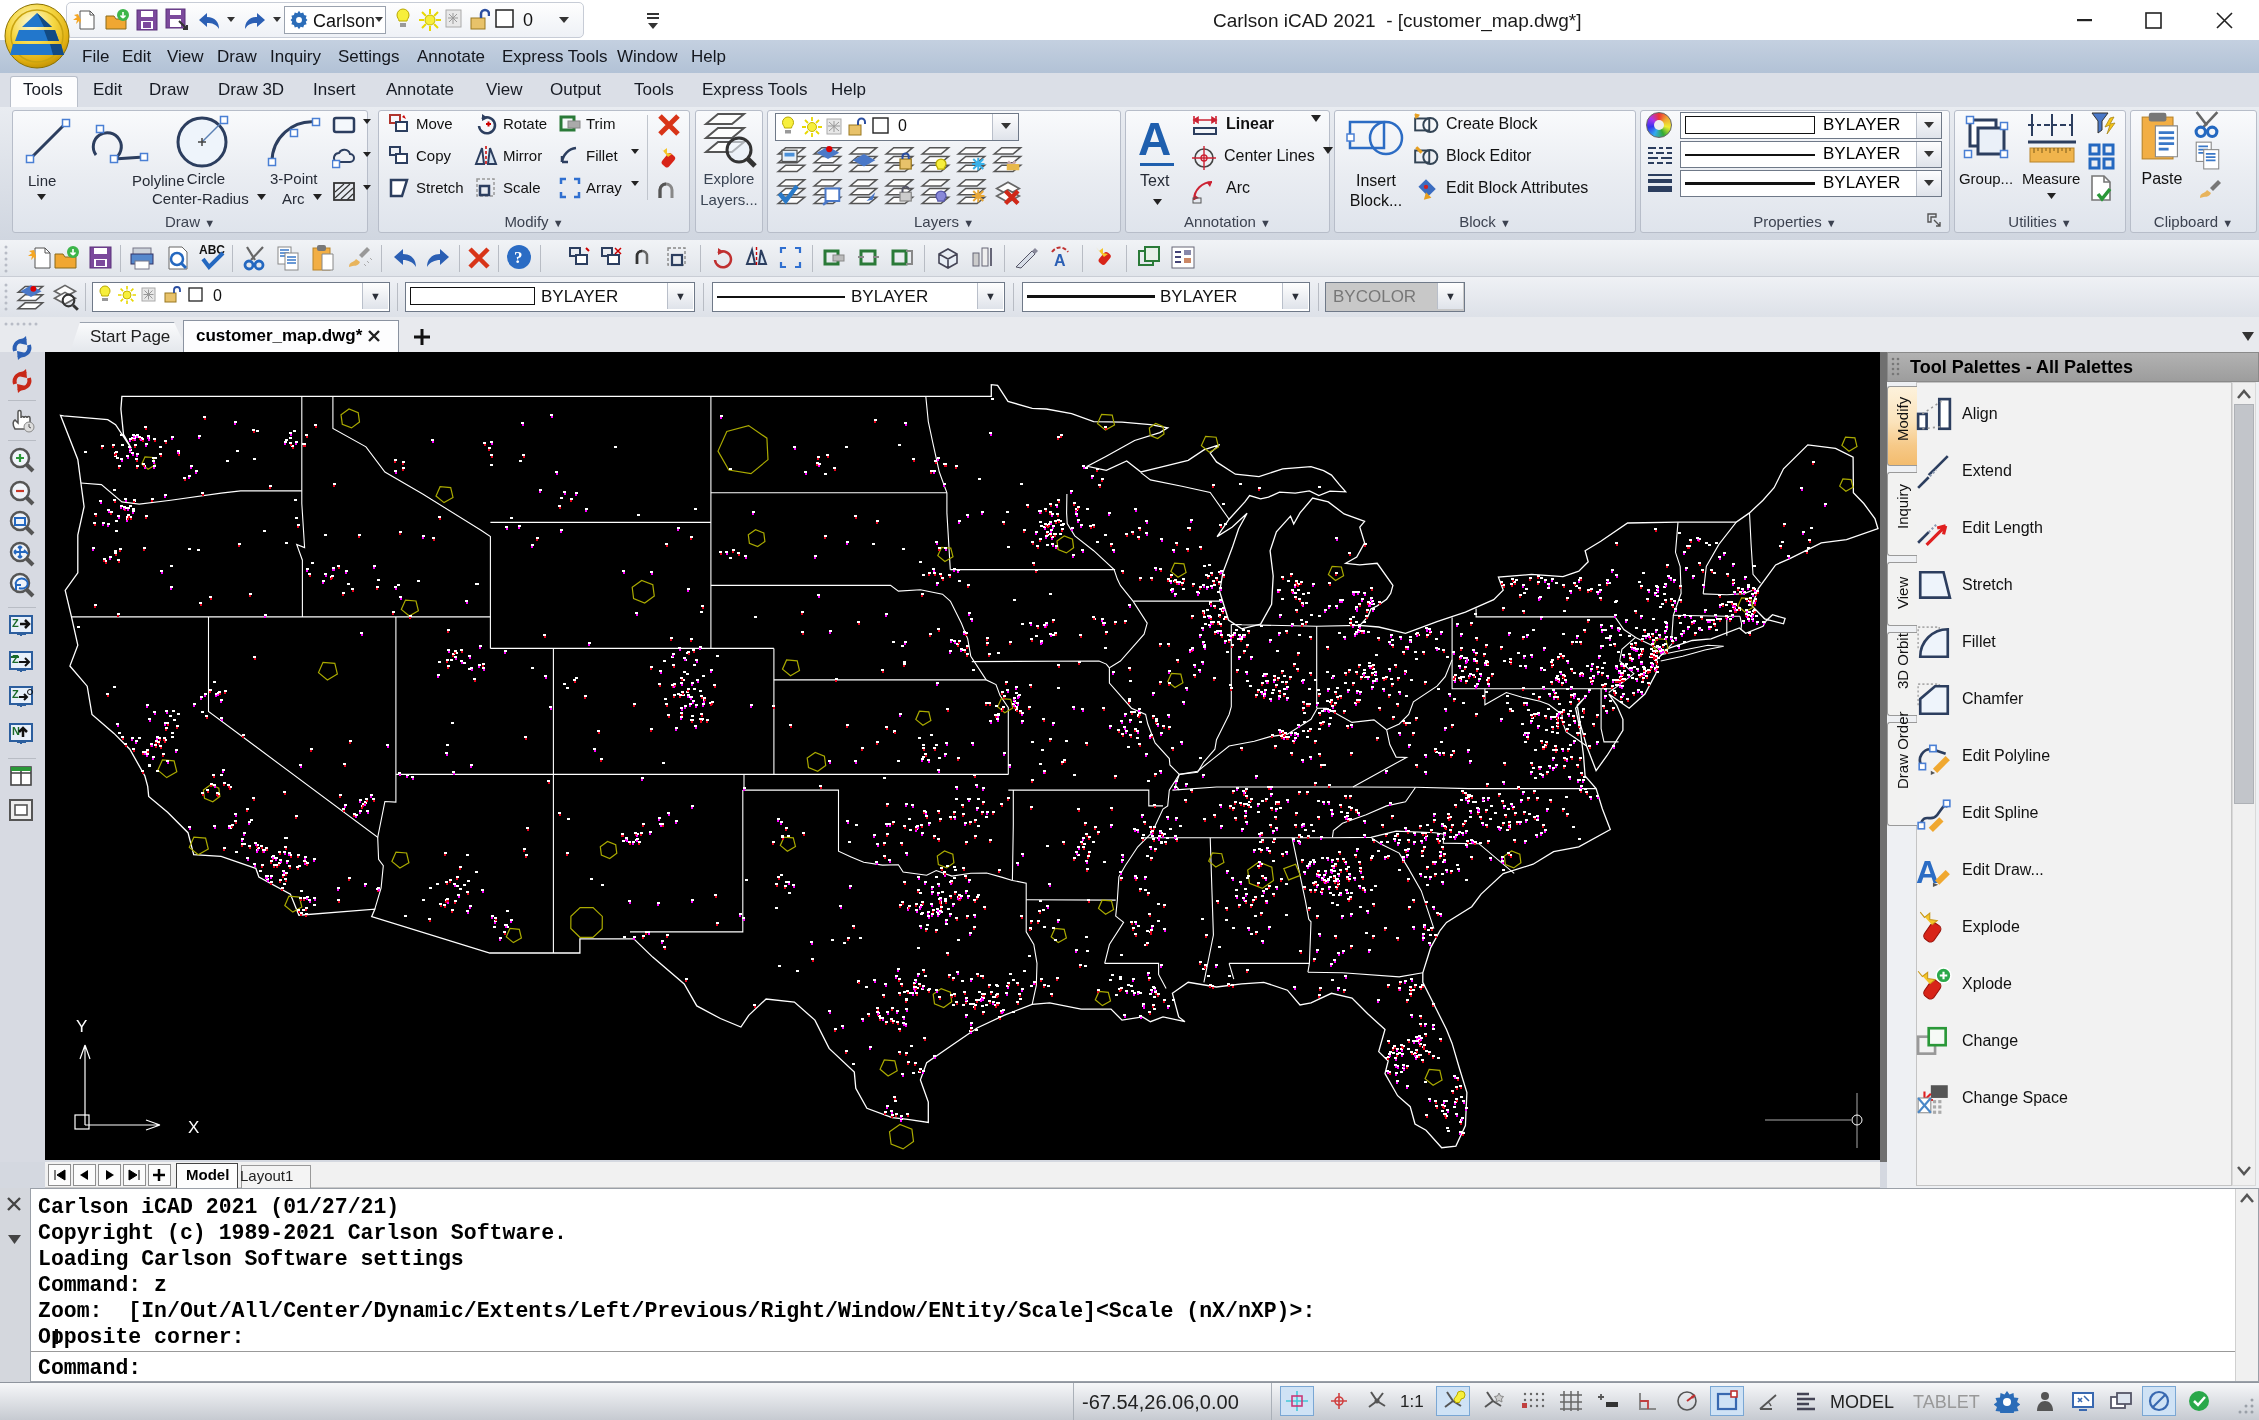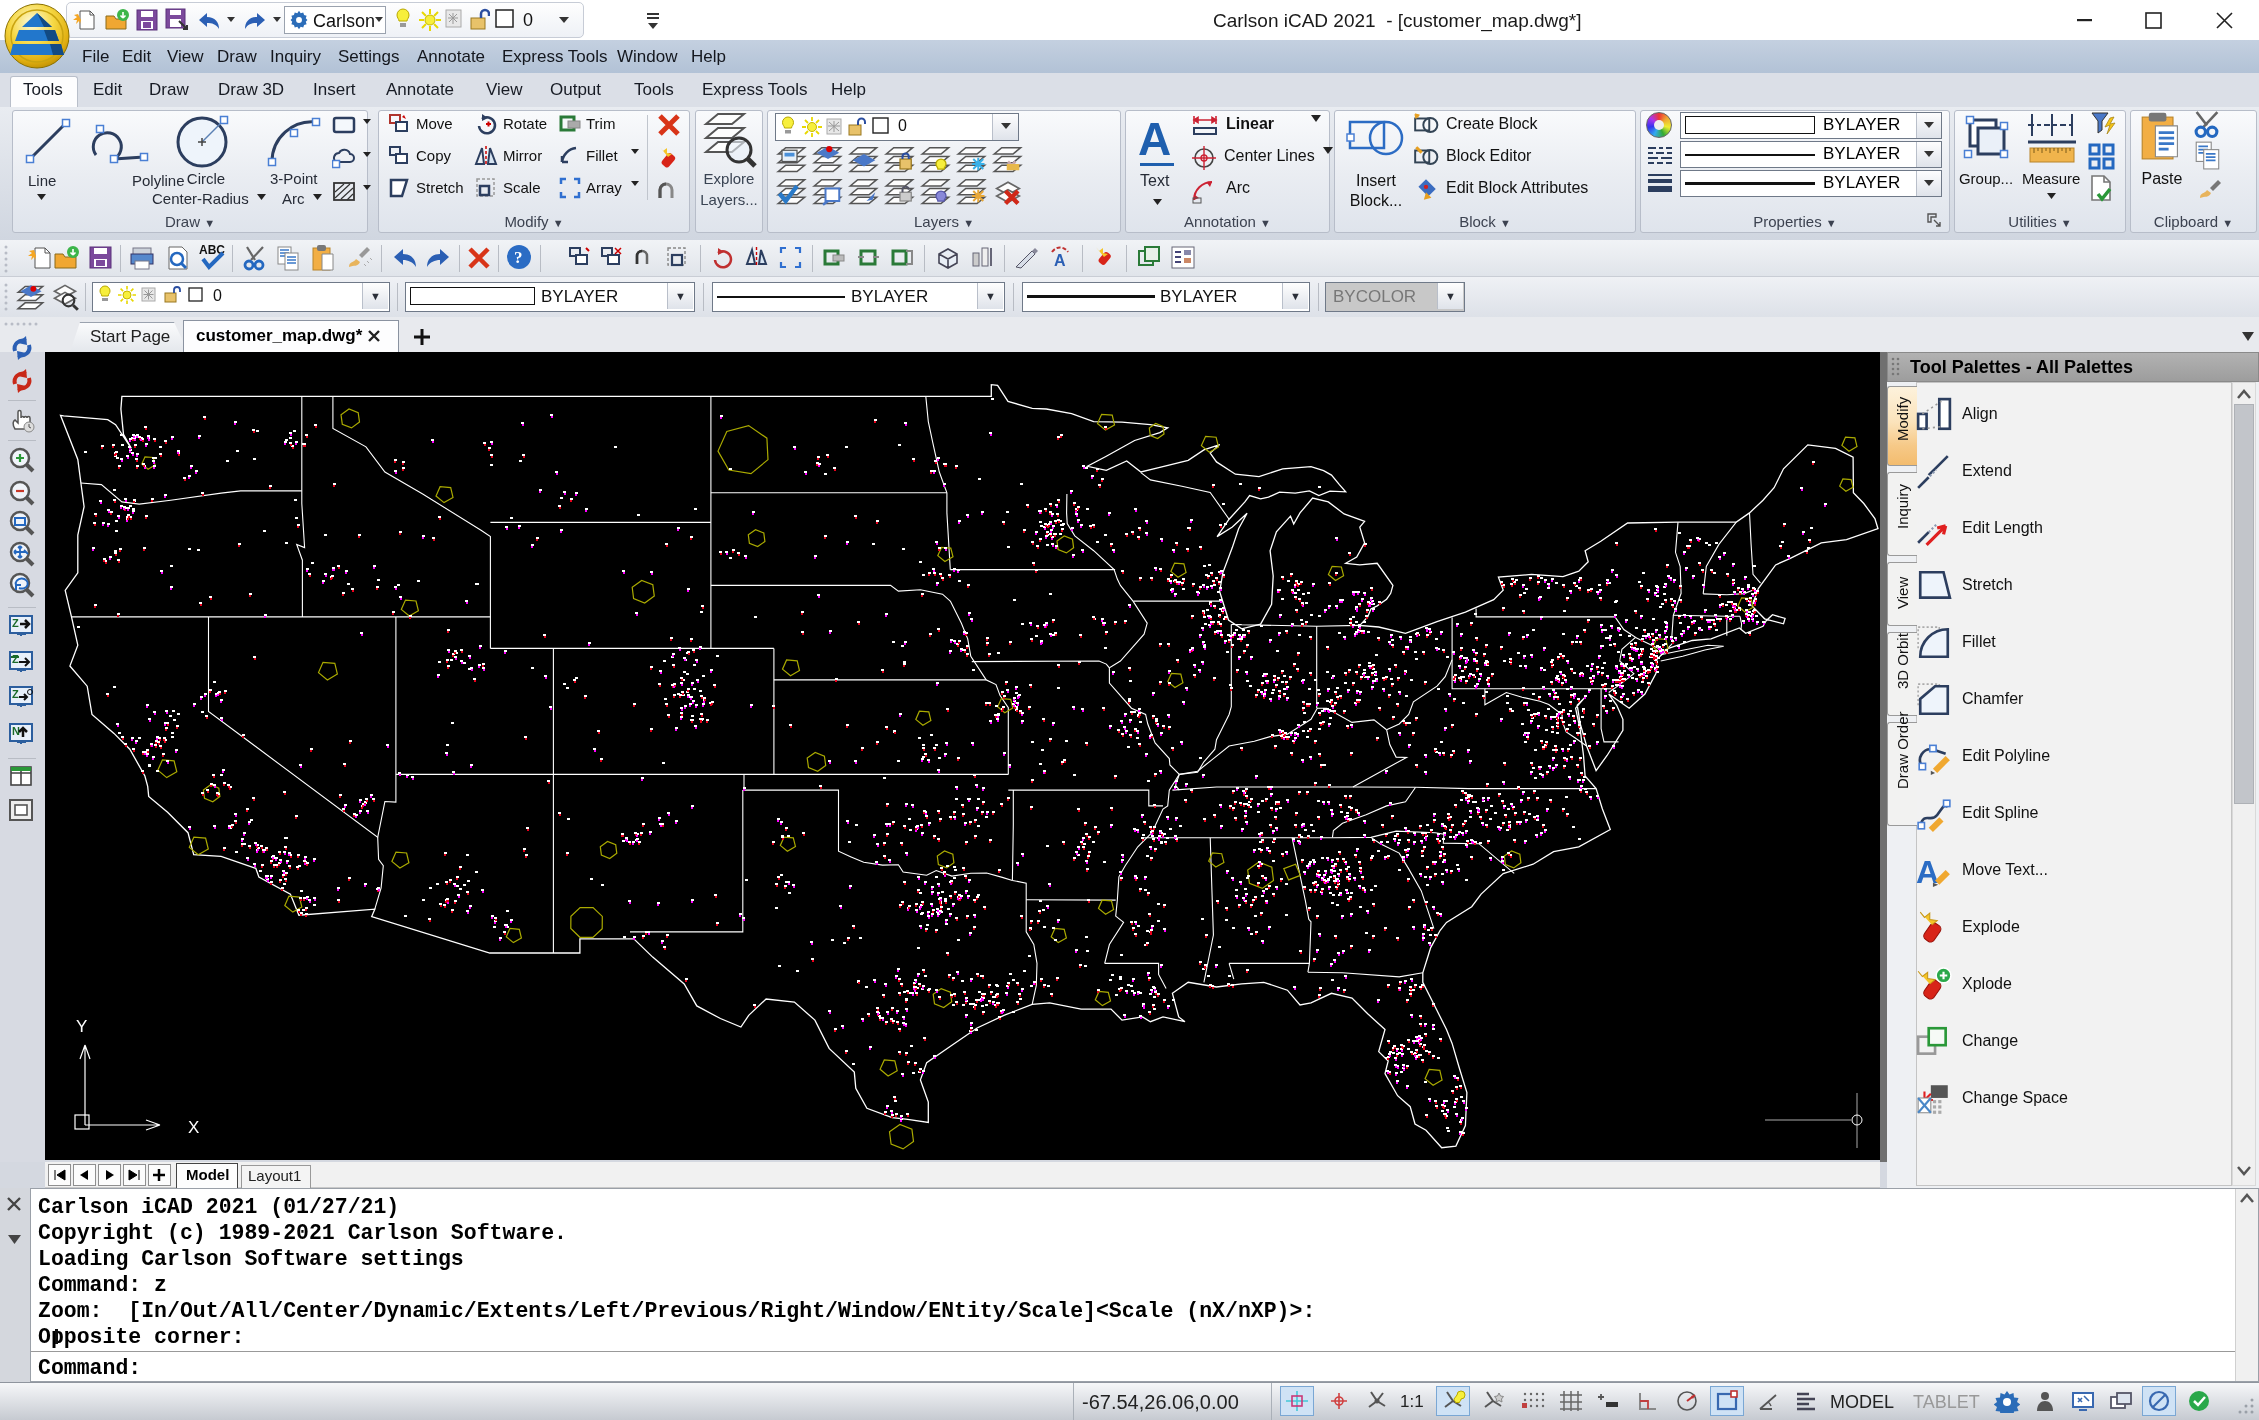--- a/index.html
+++ b/index.html
@@ -1177,21 +1177,21 @@
     <rect x="2" y="25" width="6" height="6" fill="#fff" stroke="#4a7fd4" stroke-width="1.5"></rect>
     <rect x="26" y="4" width="6" height="6" fill="#fff" stroke="#4a7fd4" stroke-width="1.5"></rect>
     <path d="M12 30 l10-10 4 4 -10 10z" fill="#f0a830"></path>
   </svg>
 <div class="pitem tb" style="top:804px">Edit Spline</div>
 <svg class="ab" style="left:1916px;top:853px" width="36" height="36" viewBox="0 0 34 34">
     <text x="0" y="28" font-size="30" font-weight="bold" fill="#2b6cc4" font-family="Liberation Sans">A</text>
     <path d="M18 26 l10-10 4 4 -10 10z" fill="#f0a830"></path>
     <path d="M16 28 l5 2 -5 2z" fill="#555"></path>
   </svg>
-<div class="pitem tb" style="top:861px">Move Text...</div>
+<div class="pitem tb" style="top:861px">Edit Draw...</div>
 <svg class="ab" style="left:1916px;top:910px" width="36" height="36" viewBox="0 0 34 34">
     <rect x="10" y="12" width="11" height="18" rx="4" fill="#d82418" stroke="#981008" transform="rotate(35 15 21)"></rect>
     <path d="M4 2 l4 5 5-4 0 6 7 1 -5 4" fill="#f5c528" stroke="#c89818"></path>
   </svg>
 <div class="pitem tb" style="top:918px">Explode</div>
 <svg class="ab" style="left:1916px;top:967px" width="36" height="36" viewBox="0 0 34 34">
     <rect x="10" y="12" width="11" height="18" rx="4" fill="#d82418" stroke="#981008" transform="rotate(35 15 21)"></rect>
     <path d="M2 4 l4 5 5-4 0 6 7 1 -5 4" fill="#f5c528" stroke="#c89818"></path>
     <circle cx="26" cy="8" r="7" fill="#2aa84a" stroke="#fff" stroke-width="1.5"></circle>
     <path d="M26 4.5 v7 M22.5 8 h7" stroke="#fff" stroke-width="2"></path>
@@ -1241,21 +1241,21 @@
 <svg class="ab" style="left:126px;top:1167px" width="17" height="16" viewBox="0 0 17 16">
     <path d="M13 3 v10 M3 3 l8 5 -8 5z" fill="#000" stroke="#000" stroke-width="1"></path>
   </svg>
 <div class="mbtn" style="left:148px"></div>
 <svg class="ab" style="left:151px;top:1167px" width="17" height="16" viewBox="0 0 17 16">
     <path d="M8 2 v12 M2 8 h12" stroke="#000" stroke-width="2.5"></path>
   </svg>
 <div class="ab" style="left:176px;top:1163px;width:62px;height:25px;background:#fdfdfd;border:1px solid #444;border-bottom:none"></div>
 <div class="ab tb" style="left:186px;top:1166px;font-size:15px;color:#000;font-weight:bold;">Model</div>
 <div class="ab" style="left:241px;top:1165px;width:70px;height:23px;background:#f4f4f4;border:1px solid #999;border-bottom:none"></div>
-<div class="ab tb" style="left:248px;top:1167px;font-size:15px;color:#222;font-weight:normal;">Layout1</div>
+<div class="ab tb" style="left:240px;top:1167px;font-size:15px;color:#222;font-weight:normal;">Layout1</div>
 <div class="ab" id="cmdgutter"></div>
 <div class="ab" id="cmdwin"></div>
 <svg class="ab" style="left:6px;top:1196px" width="20" height="18" viewBox="0 0 20 18">
     <path d="M2 2 L14 14 M14 2 L2 14" stroke="#444" stroke-width="2.4"></path>
   </svg>
 <svg class="ab" style="left:6px;top:1232px" width="18" height="14" viewBox="0 0 18 14">
     <path d="M2 3 h13 l-6.5 9z" fill="#444"></path>
   </svg>
 <div class="cline tb" style="top:1195px">Carlson iCAD 2021 (01/27/21)</div>
 <div class="cline tb" style="top:1221px">Copyright (c) 1989-2021 Carlson Software.</div>

